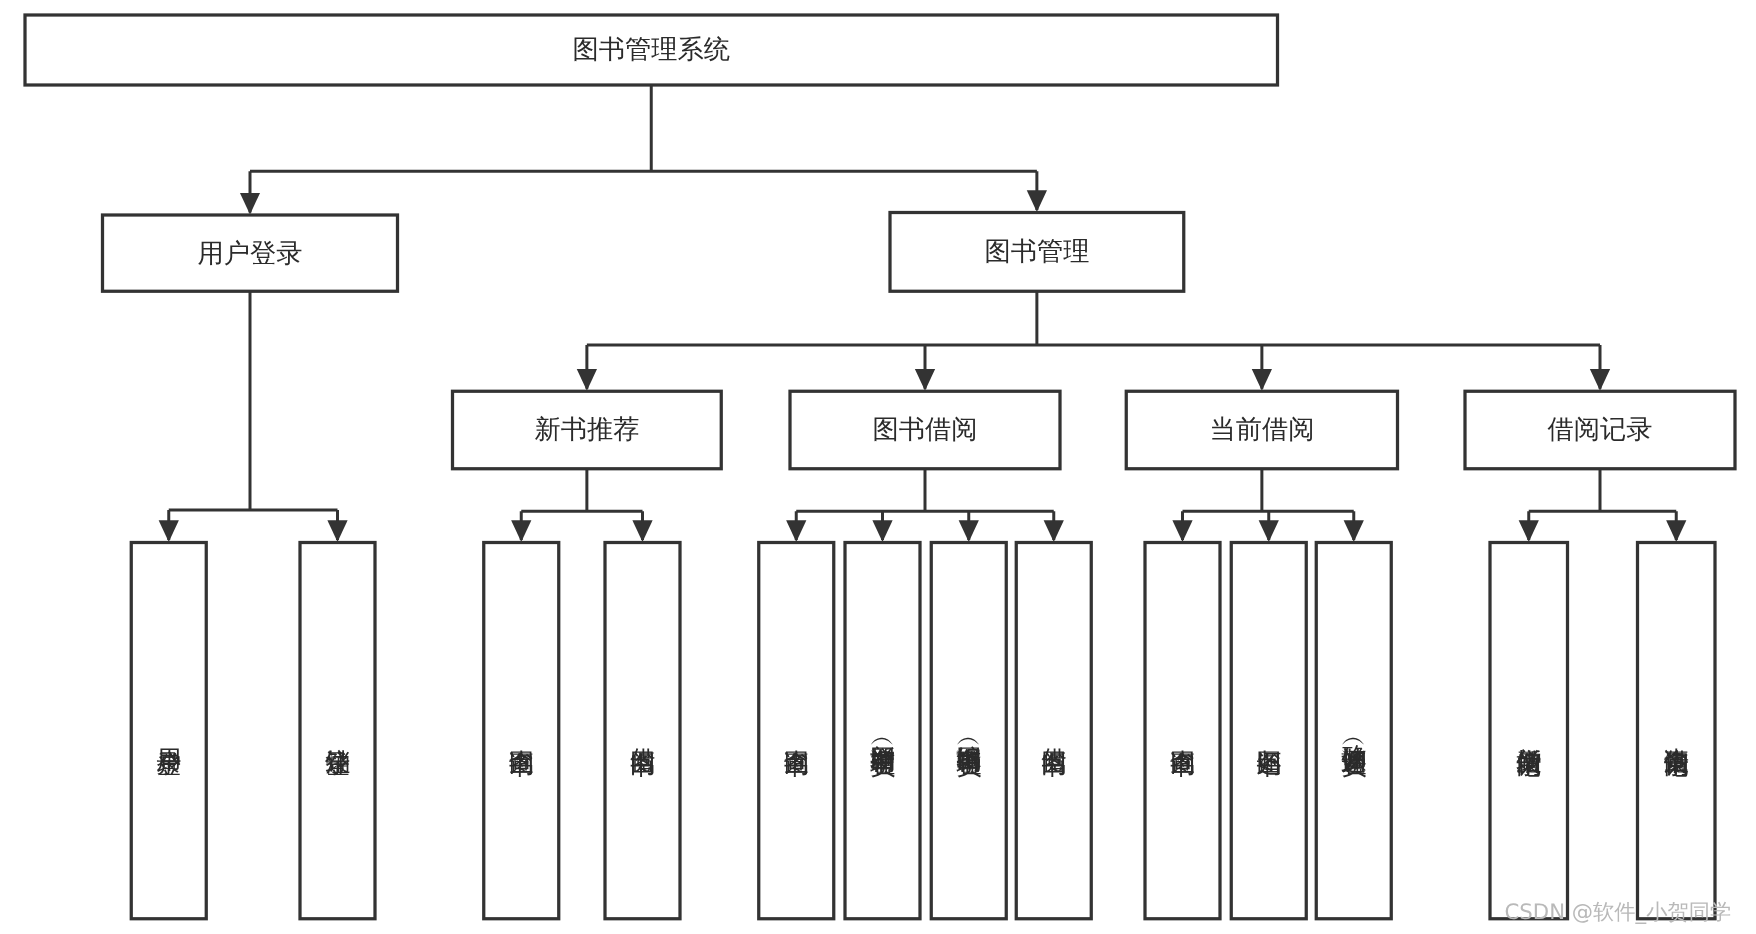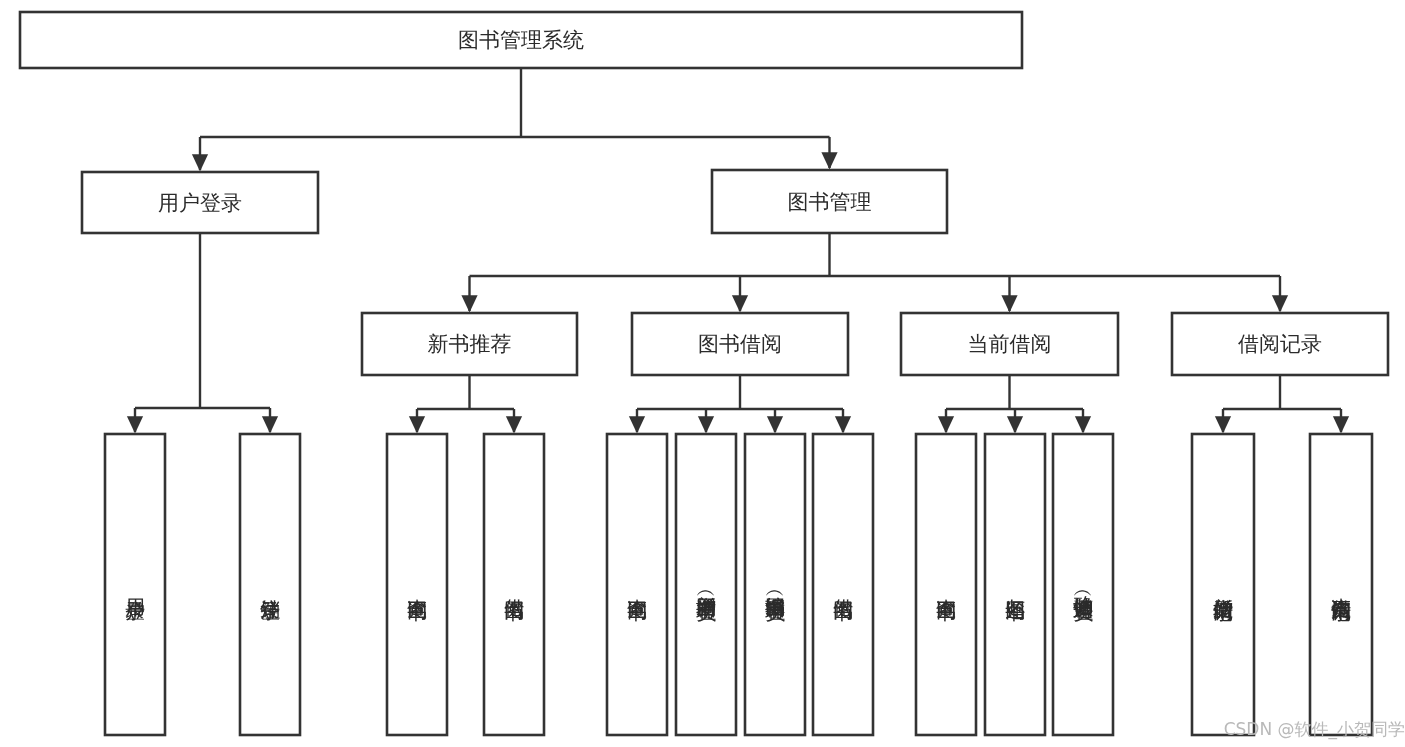--- a/index.html
+++ b/index.html
@@ -53,21 +53,21 @@
     color: #2b2b2b;
     display: flex;
     align-items: center;
     justify-content: center;
     letter-spacing: 1px;
     white-space: nowrap;
     pointer-events: none;
   }
   .watermark {
     position: absolute;
-    right: 0;
+    right: 20px;
     bottom: 6px;
     font-family: "DejaVu Sans", "Liberation Sans", sans-serif;
     font-size: 17px;
     color: #b9b9b9;
     white-space: nowrap;
   }
 </style>
 </head>
 <body>
 

